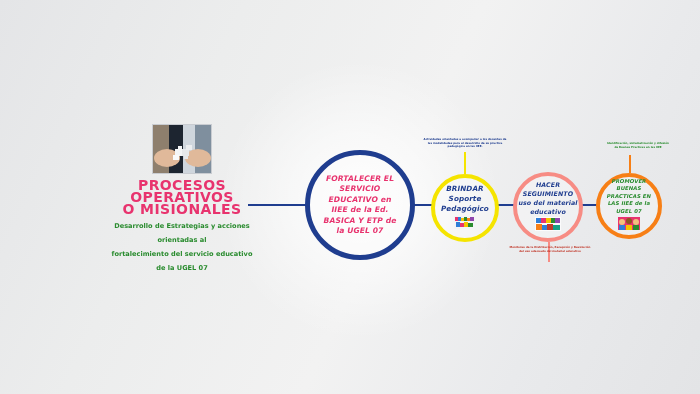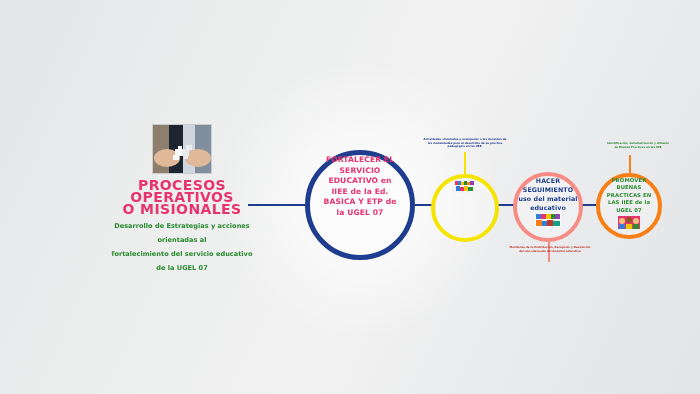--- a/index.html
+++ b/index.html
@@ -33,23 +33,24 @@
   }
 
   
   .node {
     position: absolute;
     box-sizing: border-box;
     border-radius: 50%;
     display: flex;
     flex-direction: column;
     align-items: center;
-    justify-content: flex-start;
+    justify-content: center;
     text-align: center;
     background: rgba(255,255,255,0.30);
+    font-style: italic;
   }
   .node-text {
     font-family: "DejaVu Sans", sans-serif;
     font-weight: bold;
     letter-spacing: 0.1px;
     white-space: pre-line;
   }
 
   
   #node-center {
@@ -720,20 +721,23 @@
   <div class="node" id="node-center">
     <div class="node-text">FORTALECER EL
 SERVICIO
 EDUCATIVO en
 IIEE de la Ed.
 BASICA Y ETP de
 la UGEL 07</div>
   </div>
 
   <div class="node" id="node-soporte">
+    <div class="node-text">BRINDAR
+Soporte
+Pedagógico</div>
     <span class="mini-thumb">
       <svg width="22" height="13" viewBox="0 0 22 13" aria-hidden="true">
         <rect x="0" y="0" width="22" height="13" fill="#f3f4f6"></rect>
         <rect x="1" y="1" width="3" height="4" fill="#e8336e"></rect>
         <rect x="4" y="1" width="3" height="4" fill="#2f7ed8"></rect>
         <rect x="7" y="2" width="3" height="3" fill="#f5c400"></rect>
         <rect x="10" y="1" width="3" height="4" fill="#2a8c2f"></rect>
         <rect x="13" y="2" width="3" height="3" fill="#f77f16"></rect>
         <rect x="16" y="1" width="4" height="4" fill="#8e44ad"></rect>
         <rect x="2" y="6" width="4" height="5" fill="#2f7ed8"></rect>

